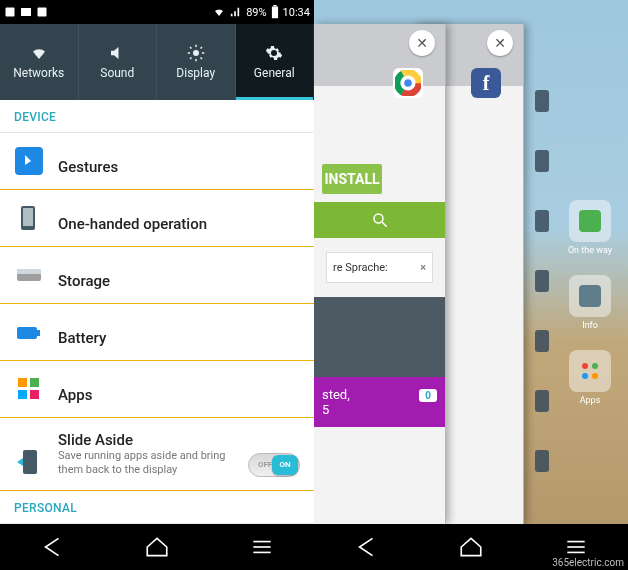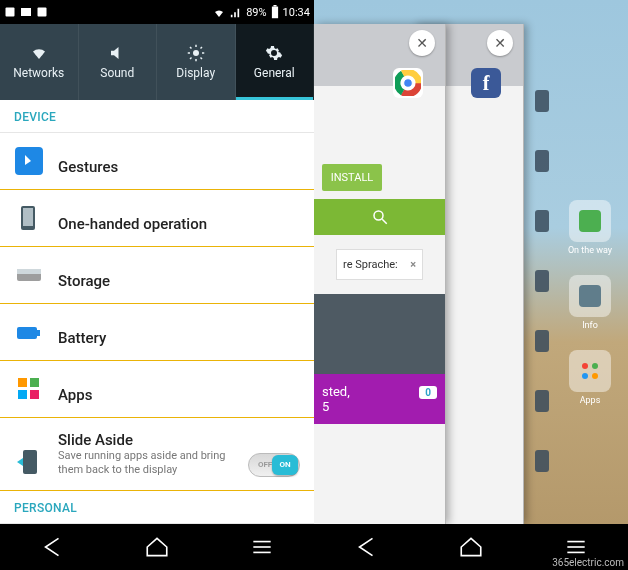--- a/index.html
+++ b/index.html
@@ -27,21 +27,21 @@
   .status {
     height: 24px;
     background: #000;
     color: #fff;
     display: flex;
     align-items: center;
     font-size: 11px;
     padding: 0 4px;
     justify-content: space-between;
   }
-  .status .left, .status .right { display:flex; align-items:flex-end; gap:4px; }
+  .status .left, .status .right { display:flex; align-items:center; gap:4px; }
   .status svg { fill:#fff; }
   .status .pct { margin-left:2px; }
   
   .navbar {
     position:absolute;
     bottom:0; left:0; right:0;
     height:46px;
     background:#000;
     display:flex;
     align-items:center;
@@ -150,29 +150,29 @@
     top:6px;right:10px;
   }
   .panel .appicon{
     width:30px;height:30px;border-radius:6px;position:absolute;
     top:44px;right:22px;display:flex;align-items:center;justify-content:center;
   }
   .chrome-ic{background:#fff;}
   .fb-ic{background:#3b5998;}
   .panel.one .body{padding-top:70px;}
   .installbtn{
-    margin:8px;background:#8bc34a;color:#fff;font-size:11px;font-weight:400;
+    margin:8px;background:#8bc34a;color:#fff;font-size:14px;font-weight:700;
     text-align:center;padding:7px 0;border-radius:2px;width:60px;
   }
   .signin{
     margin:6px 0 0;background:#39aee0;color:#fff;font-size:13px;font-weight:500;
     text-align:center;padding:9px 0;
   }
   .searchbar{height:36px;background:#7cb835;display:flex;align-items:center;justify-content:center;margin-top:6px;}
-  .langbox{background:#fff;margin:14px 22px;padding:8px 6px;font-size:11px;color:#333;border:1px solid #ddd;}
+  .langbox{background:#fff;margin:14px 12px;padding:8px 6px;font-size:11px;color:#333;border:1px solid #ddd;}
   .greybox{background:#4e5a63;height:80px;margin:10px 0 0;}
   .bluefoot{background:#a21caf;color:#fff;padding:10px 8px;font-size:13px;position:relative;}
   .bluefoot .bub{
     position:absolute;right:8px;top:12px;background:#fff;color:#2da3c9;
     font-size:10px;font-weight:700;border-radius:3px;padding:1px 6px;
   }
   .phone.right .statusR .right{color:#fff;}
   .watermark{position:absolute;right:4px;bottom:2px;font-size:10px;color:#bbb;}
 </style>
 </head>

